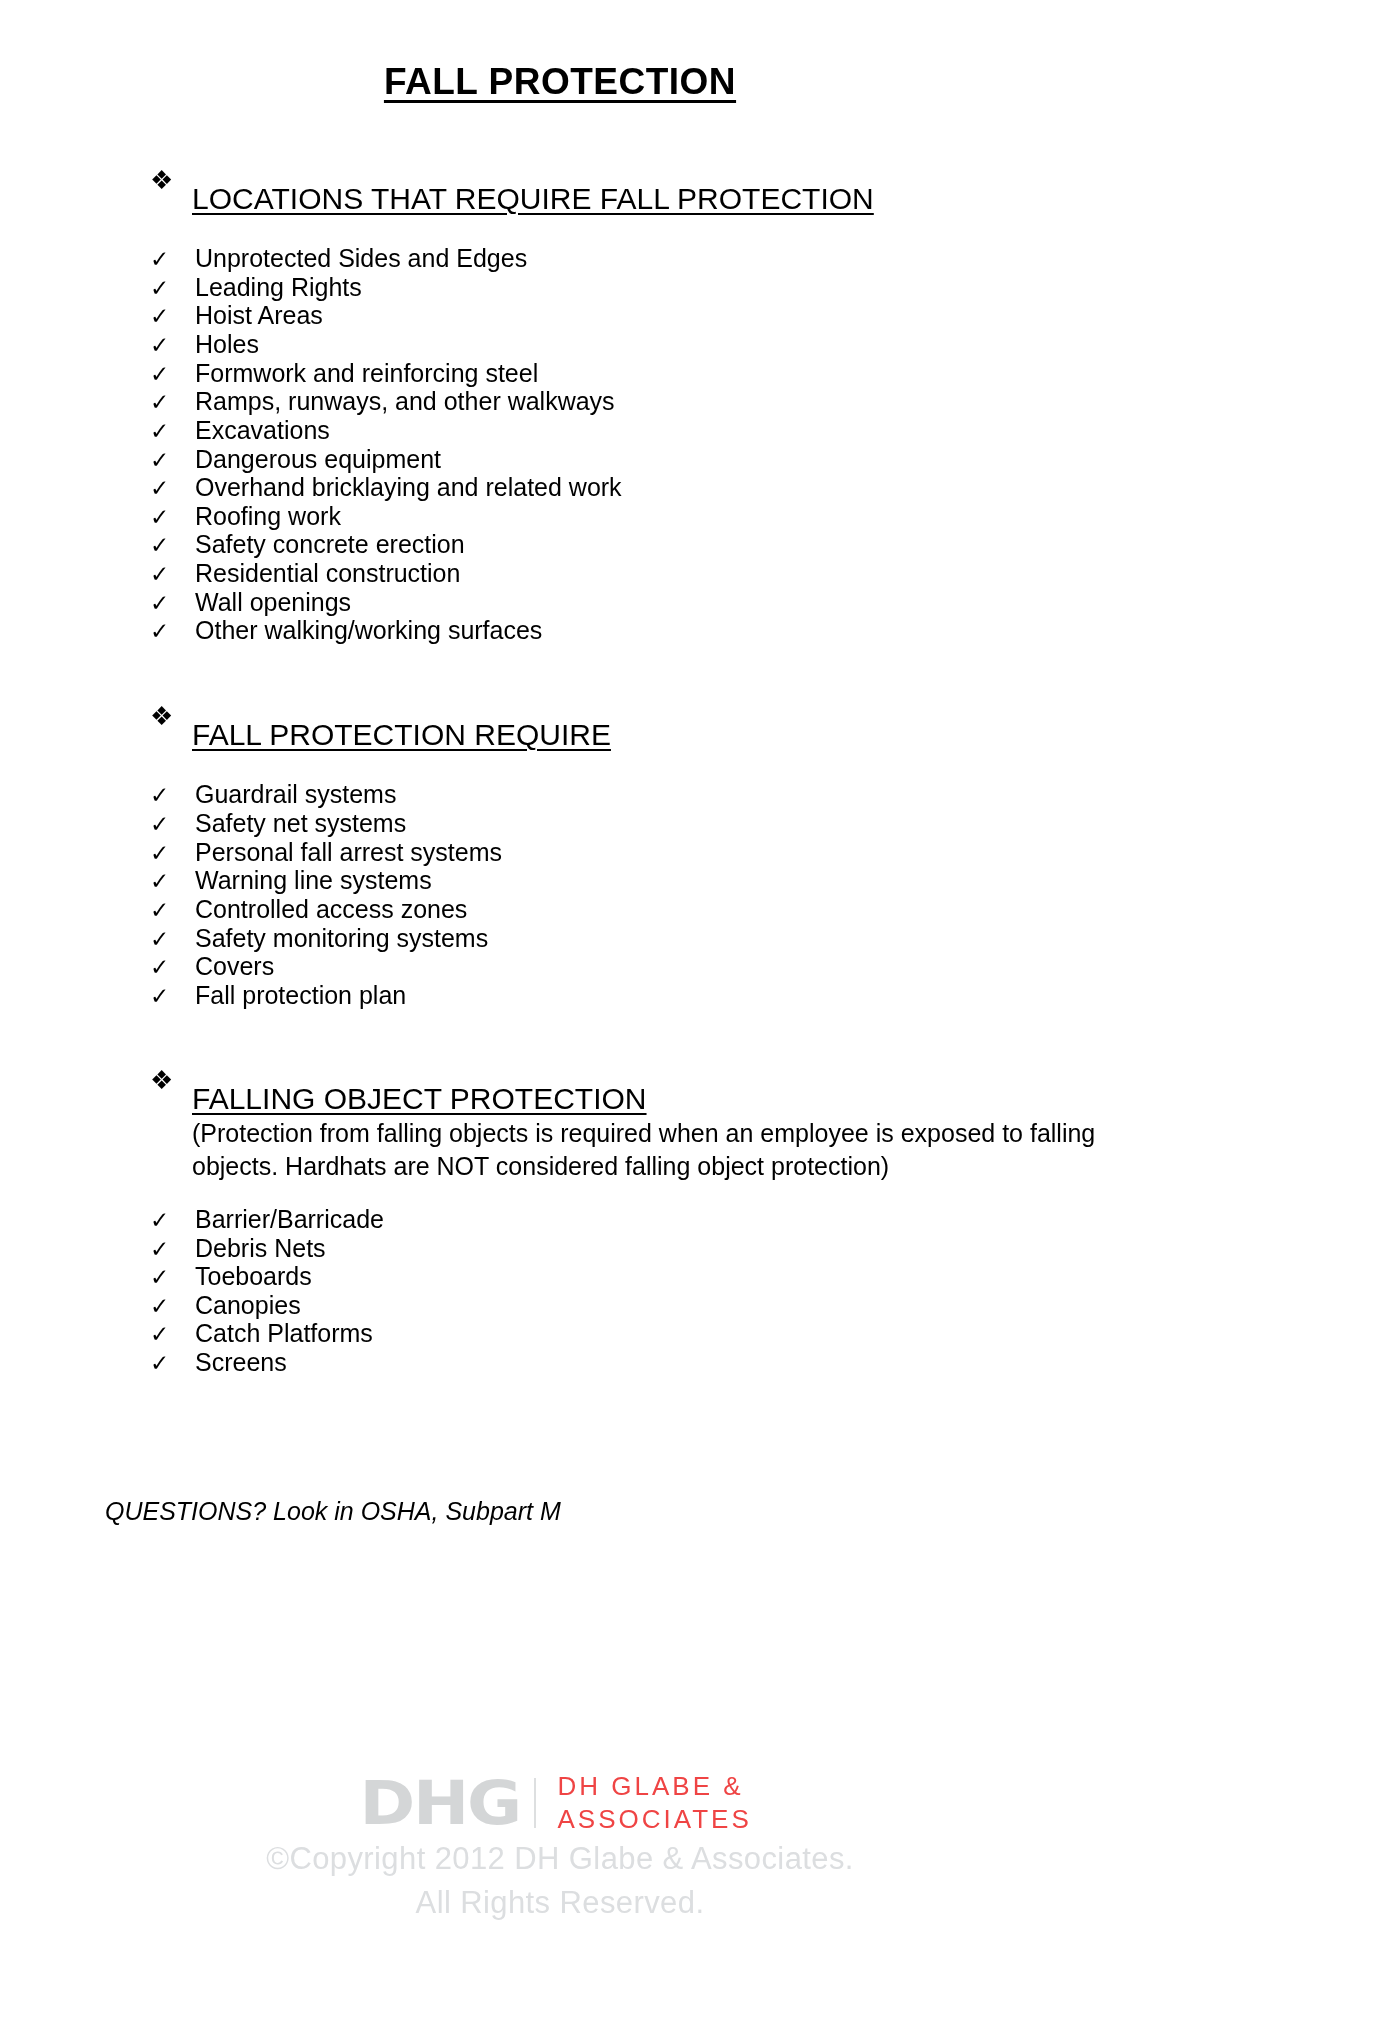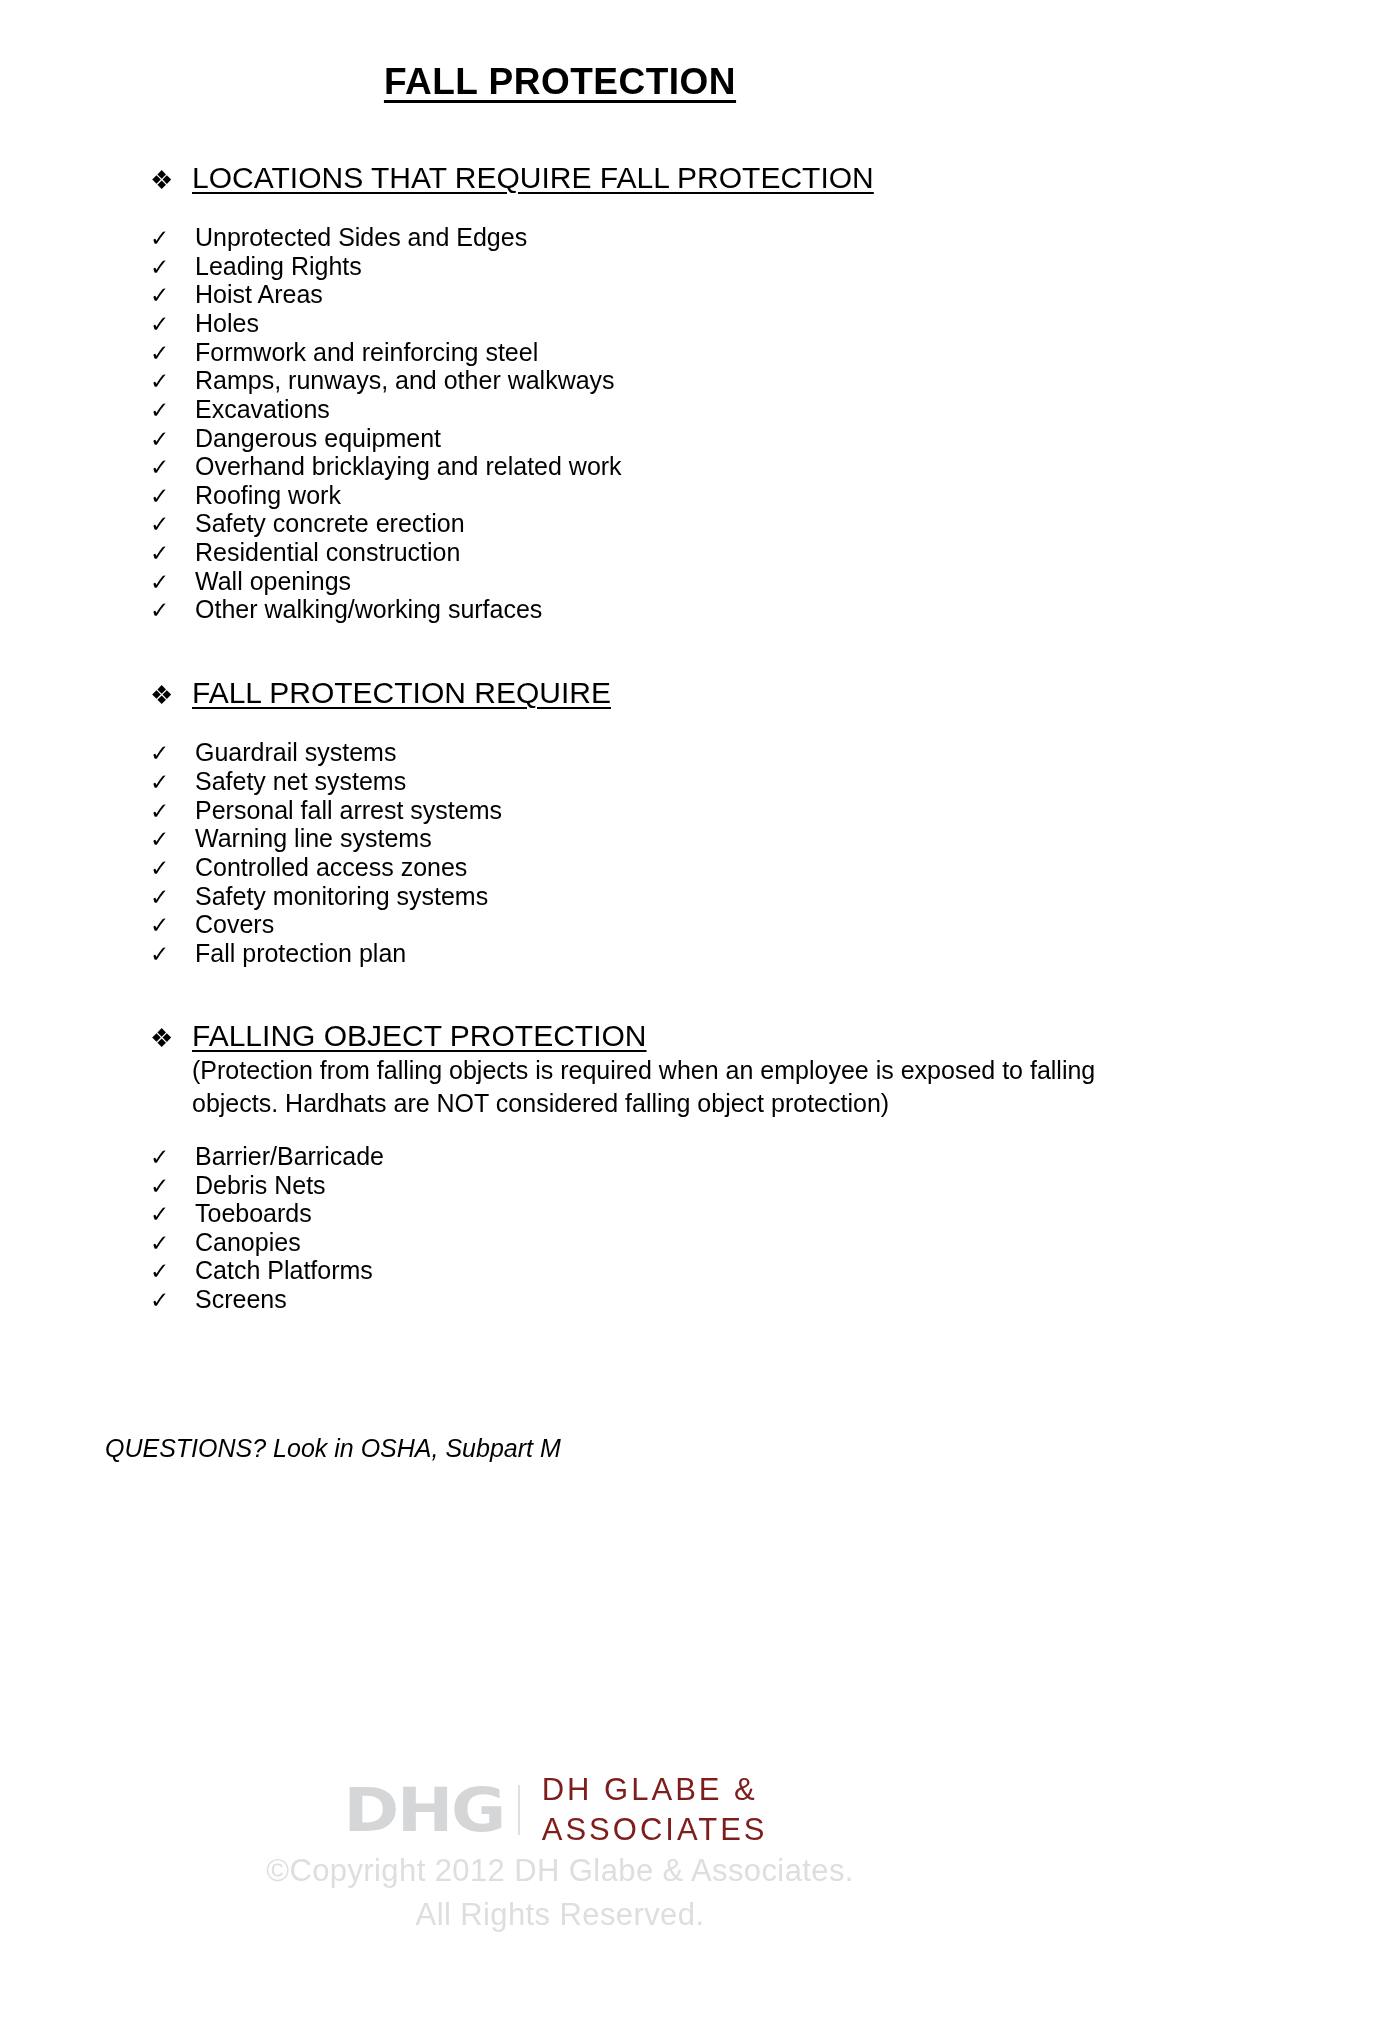--- a/index.html
+++ b/index.html
@@ -61,20 +61,21 @@
     padding-top: 6px;
     font-family: "DejaVu Sans", sans-serif;
   }
   .section-head .head-text {
     font-size: 30px;
     line-height: 1.15;
     text-decoration: underline;
     text-underline-offset: 4px;
     text-decoration-thickness: 2px;
     white-space: nowrap;
+    margin-top: 21px;
   }
 
   .section-note {
     margin-left: 192px;
     font-size: 25px;
     line-height: 1.32;
     max-width: 1090px;
   }
 
   
@@ -139,23 +140,23 @@
     transform: scaleX(1.12);
   }
   .wm-divider {
     width: 2px;
     height: 50px;
     background: #dddfe0;
     display: inline-block;
   }
   .wm-name {
     text-align: left;
-    font-size: 31px;
+    font-size: 26px;
     letter-spacing: 3px;
-    color: #7f1d1d;
+    color: #ef4444;
     line-height: 1.28;
   }
   .wm-copy {
     font-size: 31px;
     letter-spacing: 0.4px;
     color: #dcdee0;
     line-height: 1.42;
   }
 </style>
 </head>

